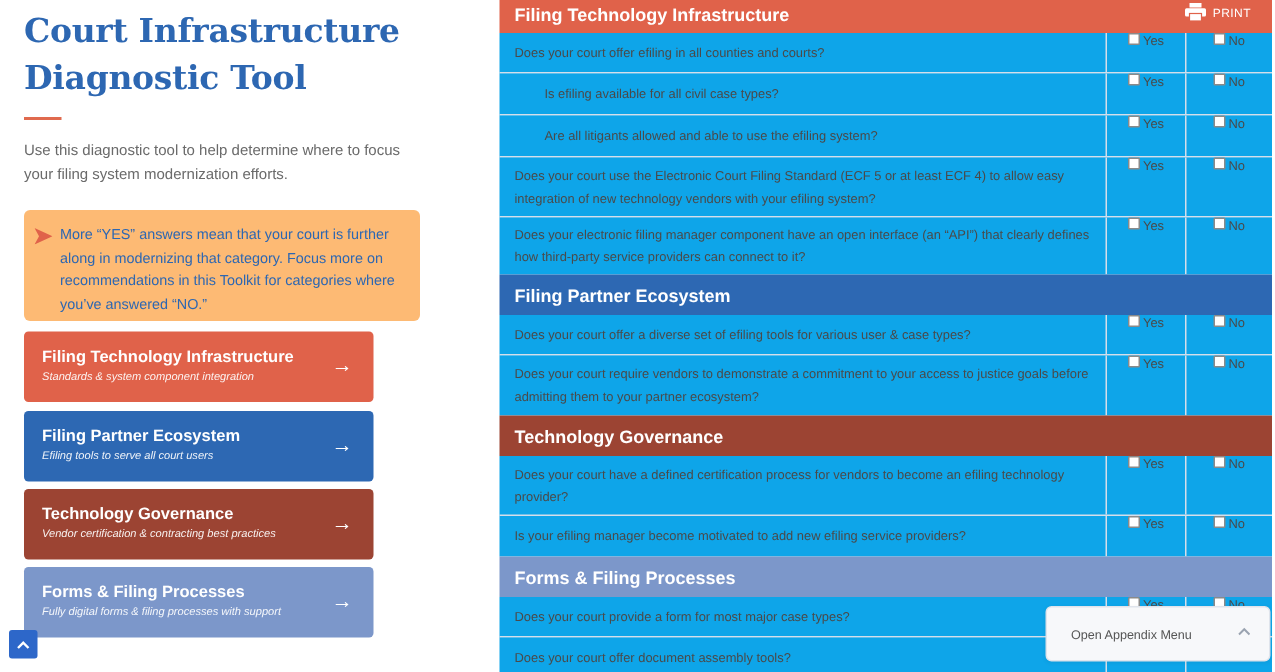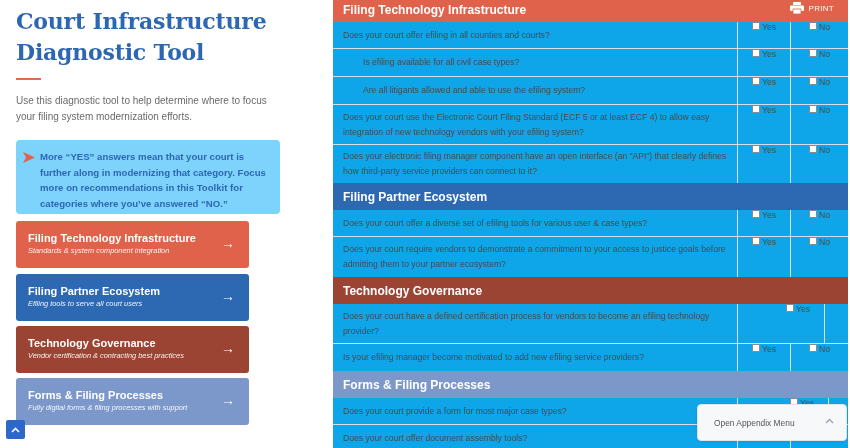--- a/index.html
+++ b/index.html
@@ -9,22 +9,22 @@
   
   .left { position: absolute; left: 16px; top: 0; width: 264px; }
   .title {
     font-family: "DejaVu Serif", "Liberation Serif", serif;
     font-weight: bold; color: #2d67b2; font-size: 22px; line-height: 31px;
     margin-top: 6px; letter-spacing: -0.2px;
   }
   .title-rule { width: 25px; height: 2px; background: #e06a4e; margin-top: 10px; }
   .intro { font-size: 10px; line-height: 16px; color: #6a6a6a; margin-top: 13px; width: 262px; }
   .callout {
-    margin-top: 15px; background: #7dd3fc; border-radius: 4px;
-    width: 264px; height: 74px; padding: 9px 10px 0 24px; position: relative; font-weight: bold;
+    margin-top: 15px; background: #fdba74; border-radius: 4px;
+    width: 264px; height: 74px; padding: 9px 10px 0 24px; position: relative;
   }
   .callout-icon { position: absolute; left: 7px; top: 12px; width: 12px; height: 11px; }
   .callout-text { font-size: 9.6px; line-height: 15.5px; color: #2d67b2; }
 
   .cat-btn {
     position: absolute; left: 0; width: 233px; height: 47px; border-radius: 3px;
     color: #fff; padding: 10px 0 0 12px; cursor: pointer;
   }
   .cat-title { font-size: 11px; font-weight: bold; line-height: 14px; }
   .cat-sub { font-size: 7.4px; font-style: italic; line-height: 12px; opacity: 0.92; }
@@ -203,21 +203,21 @@
       </label>
     <label class="no">
         <span class="cb"></span>
         <span>No</span>
       </label>
   </div>
 
   <div class="sec-head" style="background:#9c4433;">
     <span>Technology Governance</span>
   </div>
-  <div class="row" style="height:40px;gap:34px;">
+  <div class="row" style="height:40px;">
     <div class="q">Does your court have a defined certification process for vendors to become an efiling technology provider?</div>
     <label class="yes">
         <span class="cb"></span>
         <span>Yes</span>
       </label>
     <label class="no">
         <span class="cb"></span>
         <span>No</span>
       </label>
   </div>
@@ -229,21 +229,21 @@
       </label>
     <label class="no">
         <span class="cb"></span>
         <span>No</span>
       </label>
   </div>
 
   <div class="sec-head" style="background:#7c97ca;">
     <span>Forms &amp; Filing Processes</span>
   </div>
-  <div class="row" style="height:27px;gap:38px;">
+  <div class="row" style="height:27px;">
     <div class="q">Does your court provide a form for most major case types?</div>
     <label class="yes">
         <span class="cb"></span>
         <span>Yes</span>
       </label>
     <label class="no">
         <span class="cb"></span>
         <span>No</span>
       </label>
   </div>

